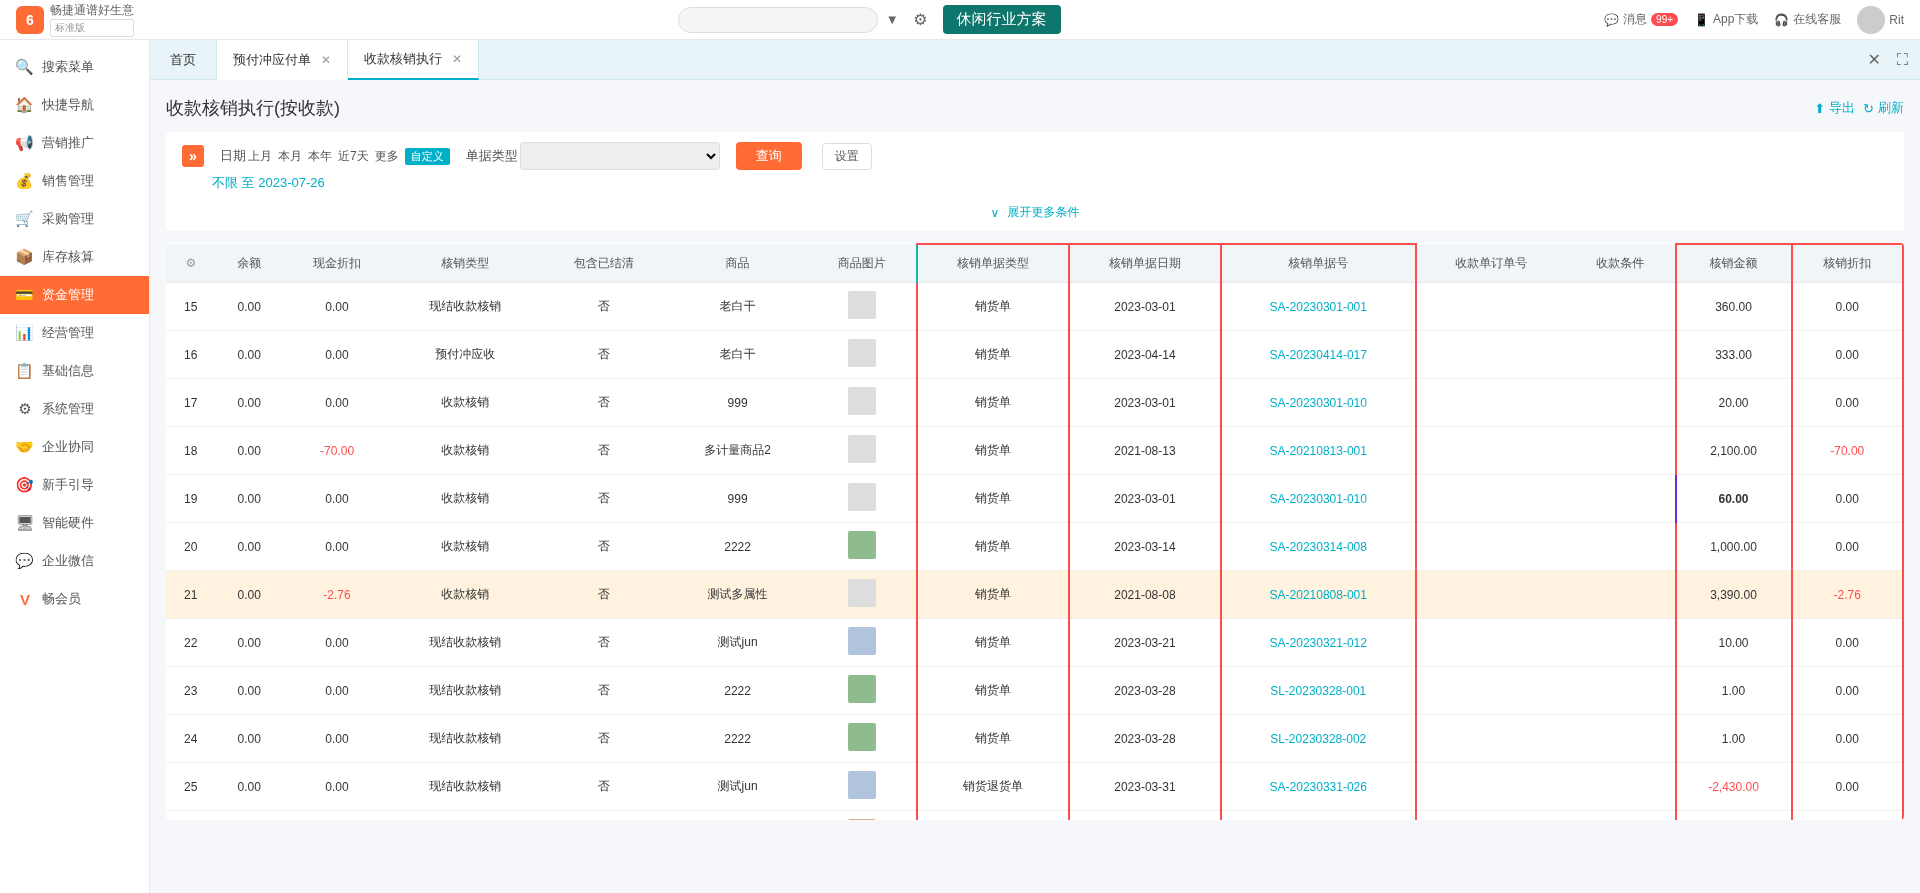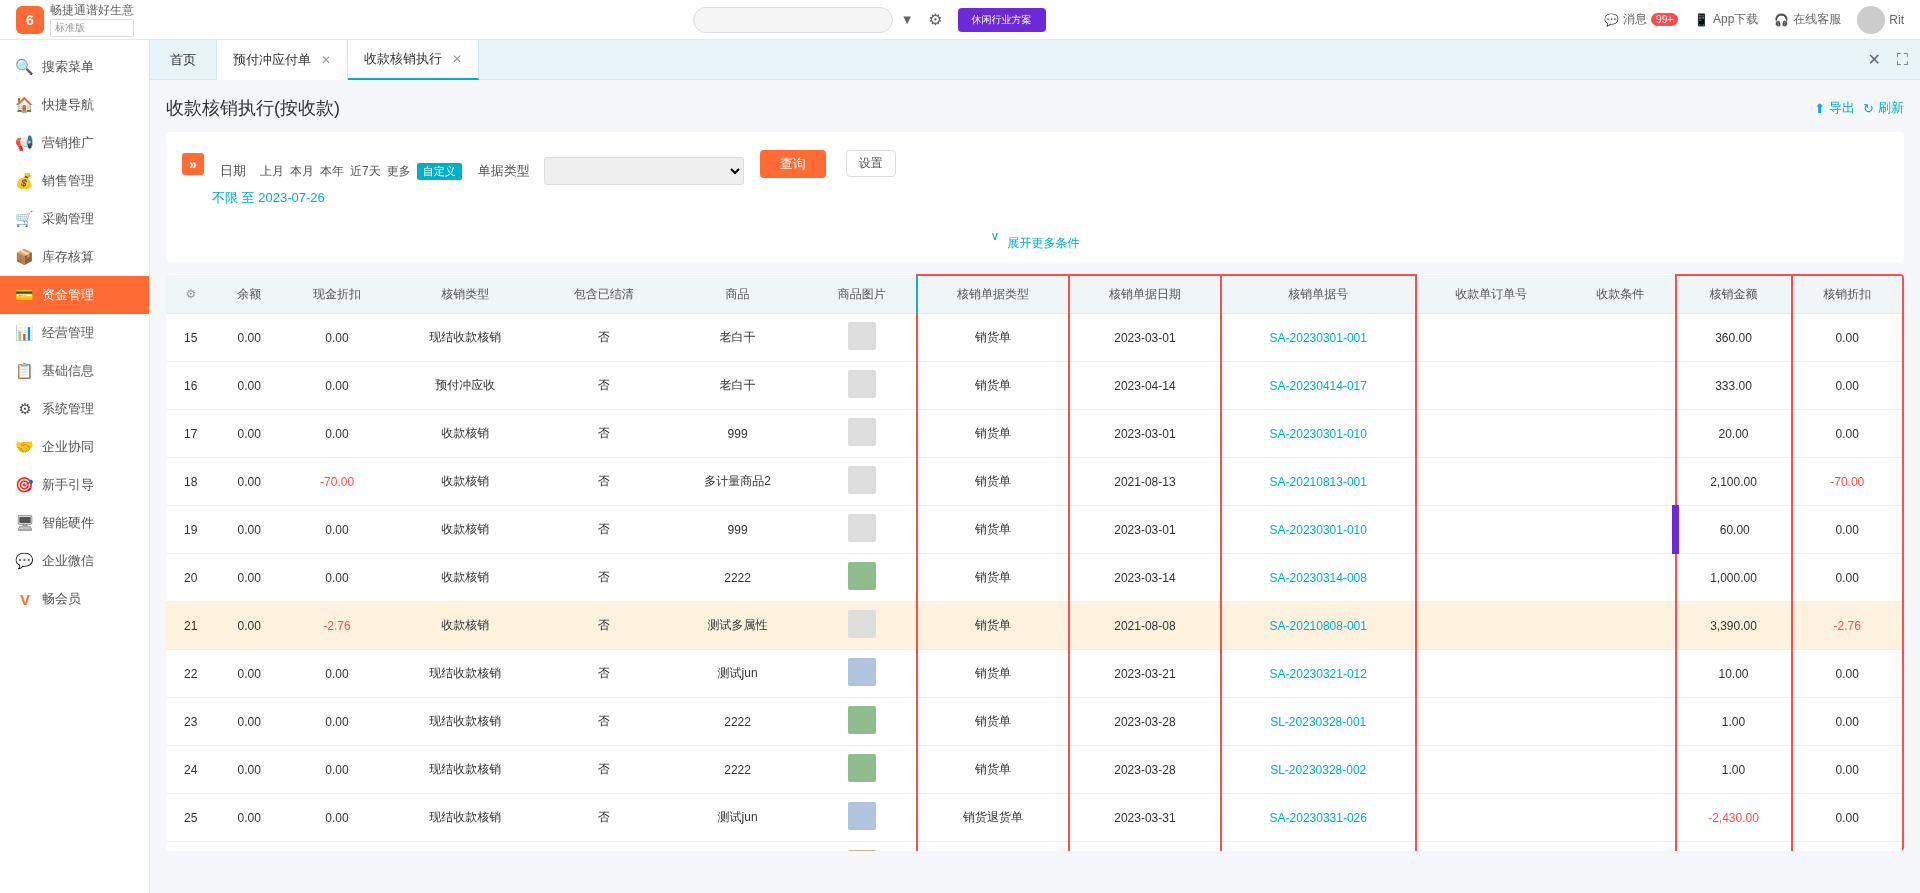--- a/index.html
+++ b/index.html
@@ -9,21 +9,21 @@
     .top-bar { height: 40px; background: #fff; display: flex; align-items: center; padding: 0 16px; border-bottom: 1px solid #e8e8e8; justify-content: space-between; }
     .top-bar-left { display: flex; align-items: center; gap: 12px; }
     .top-bar-logo { display: flex; align-items: center; gap: 6px; }
     .logo-icon { width: 28px; height: 28px; background: #ff6b35; border-radius: 6px; display: flex; align-items: center; justify-content: center; color: white; font-weight: bold; font-size: 14px; }
     .logo-text { font-size: 12px; color: #666; }
     .logo-badge { font-size: 10px; color: #999; border: 1px solid #ddd; padding: 1px 4px; border-radius: 2px; }
     .top-search { width: 200px; height: 26px; border: 1px solid #ddd; border-radius: 13px; padding: 0 10px; font-size: 12px; background: #f5f5f5; color: #999; }
     .top-bar-middle { display: flex; align-items: center; gap: 8px; }
     .dropdown-arrow { color: #666; cursor: pointer; }
     .gear-btn { width: 28px; height: 28px; border: none; background: none; cursor: pointer; color: #666; font-size: 16px; }
-    .industry-btn { background: #6d28d9; color: white; border: none; padding: 5px 14px; border-radius: 4px; cursor: pointer; font-size: 10px; }
+    .industry-btn { background: #0f766e; color: white; border: none; padding: 5px 14px; border-radius: 4px; cursor: pointer; font-size: 15px; }
     .top-bar-right { display: flex; align-items: center; gap: 16px; }
     .top-right-item { display: flex; align-items: center; gap: 4px; color: #666; font-size: 12px; cursor: pointer; }
     .badge { background: #ff4d4f; color: white; font-size: 10px; padding: 1px 5px; border-radius: 10px; }
     .user-avatar { width: 28px; height: 28px; background: #ccc; border-radius: 50%; }
 
     
     .layout { display: flex; height: calc(893px - 40px); }
     .sidebar { width: 150px; background: #fff; border-right: 1px solid #e8e8e8; padding-top: 8px; flex-shrink: 0; }
     .sidebar-item { display: flex; align-items: center; gap: 8px; padding: 10px 16px; cursor: pointer; color: #555; font-size: 13px; }
     .sidebar-item.active { background: #ff6b35; color: white; border-radius: 0; }
@@ -45,21 +45,21 @@
     .page-body { flex: 1; padding: 16px; overflow: hidden; background: #f5f7fa; }
     .page-header { display: flex; align-items: center; justify-content: space-between; margin-bottom: 12px; }
     .page-title { font-size: 18px; font-weight: 500; color: #333; }
     .page-actions { display: flex; gap: 8px; }
     .action-btn { display: flex; align-items: center; gap: 4px; color: #00b0c8; background: none; border: none; cursor: pointer; font-size: 13px; }
 
     
     .filter-bar { background: #fff; border-radius: 4px; padding: 10px 16px; margin-bottom: 12px; }
     .filter-row { display: flex; align-items: center; gap: 16px; flex-wrap: wrap; }
     .filter-expand-btn { width: 22px; height: 22px; background: #ff6b35; color: white; border: none; border-radius: 3px; cursor: pointer; font-size: 14px; font-weight: bold; }
-    .filter-item { display: flex; align-items: center; gap: 14px; margin-top: 15px; }
+    .filter-item { display: flex; align-items: center; gap: 2px; }
     .filter-label { color: #555; font-size: 13px; white-space: nowrap; }
     .filter-date-group { display: flex; align-items: center; gap: 6px; }
     .filter-date-btn { color: #555; font-size: 12px; cursor: pointer; }
     .filter-date-btn.custom { color: white; background: #00b0c8; padding: 1px 6px; border-radius: 2px; font-size: 11px; }
     .filter-input { height: 28px; border: 1px solid #ddd; border-radius: 3px; padding: 0 8px; font-size: 12px; width: 180px; }
     .filter-dots { color: #999; letter-spacing: 3px; }
     .filter-select { height: 28px; border: 1px solid #ddd; border-radius: 3px; padding: 0 8px; font-size: 12px; width: 200px; }
     .query-btn { background: #ff6b35; color: white; border: none; padding: 5px 20px; border-radius: 4px; cursor: pointer; font-size: 13px; }
     .setting-btn { background: none; border: 1px solid #ddd; color: #555; padding: 4px 12px; border-radius: 4px; cursor: pointer; font-size: 12px; margin-left: 4px; }
     .expand-more { display: flex; align-items: center; gap: 4px; color: #00b0c8; font-size: 12px; cursor: pointer; margin: 6px 0 0 0; }
@@ -241,21 +241,21 @@
             <span class="filter-label">单据类型</span>
             <select class="filter-select"></select>
           </div>
           <button class="query-btn">查询</button>
           <button class="setting-btn">设置</button>
         </div>
         <div style="color:#00b0c8; font-size:13px; margin-top:4px; padding-left:30px;">不限 至 2023-07-26</div>
         <div style="text-align:center; margin-top:6px;">
           <span class="expand-more" style="display:inline-flex; justify-content:center;">
             <span>∨</span>
-            <span style="margin-left:4px;margin-top:16px;">展开更多条件</span>
+            <span style="margin-left:4px;">展开更多条件</span>
           </span>
         </div>
       </div>
 
       <div class="table-container" style="height: calc(893px - 40px - 40px - 110px - 110px - 16px);">
         <table>
           <thead>
             <tr>
               <th><span class="settings-icon">⚙</span></th>
               <th>余额</th>
@@ -344,21 +344,21 @@
     <td>0.00</td>
     <td>收款核销</td>
     <td>否</td>
     <td>999</td>
     <td><span class="no-img"></span></td>
     <td style="border-left:2px solid #ff4d4f; border-right:2px solid #ff4d4f;">销货单</td>
     <td style="border-left:2px solid #ff4d4f; border-right:2px solid #ff4d4f;">2023-03-01</td>
     <td style="border-left:2px solid #ff4d4f; border-right:2px solid #ff4d4f;"><a class="link-text">SA-20230301-010</a></td>
     <td></td>
     <td></td>
-    <td style="border-left:7px solid #6d28d9; border-right:2px solid #ff4d4f;">60.00</td>
+    <td style="border-left:2px solid #6d28d9; border-right:2px solid #ff4d4f;font-weight:bold;">60.00</td>
     <td style="border-left:2px solid #ff4d4f; border-right:2px solid #ff4d4f;">0.00</td>
   </tr>
               <tr>
     <td>20</td>
     <td>0.00</td>
     <td>0.00</td>
     <td>收款核销</td>
     <td>否</td>
     <td>2222</td>
     <td><span class="has-img2"></span></td>

